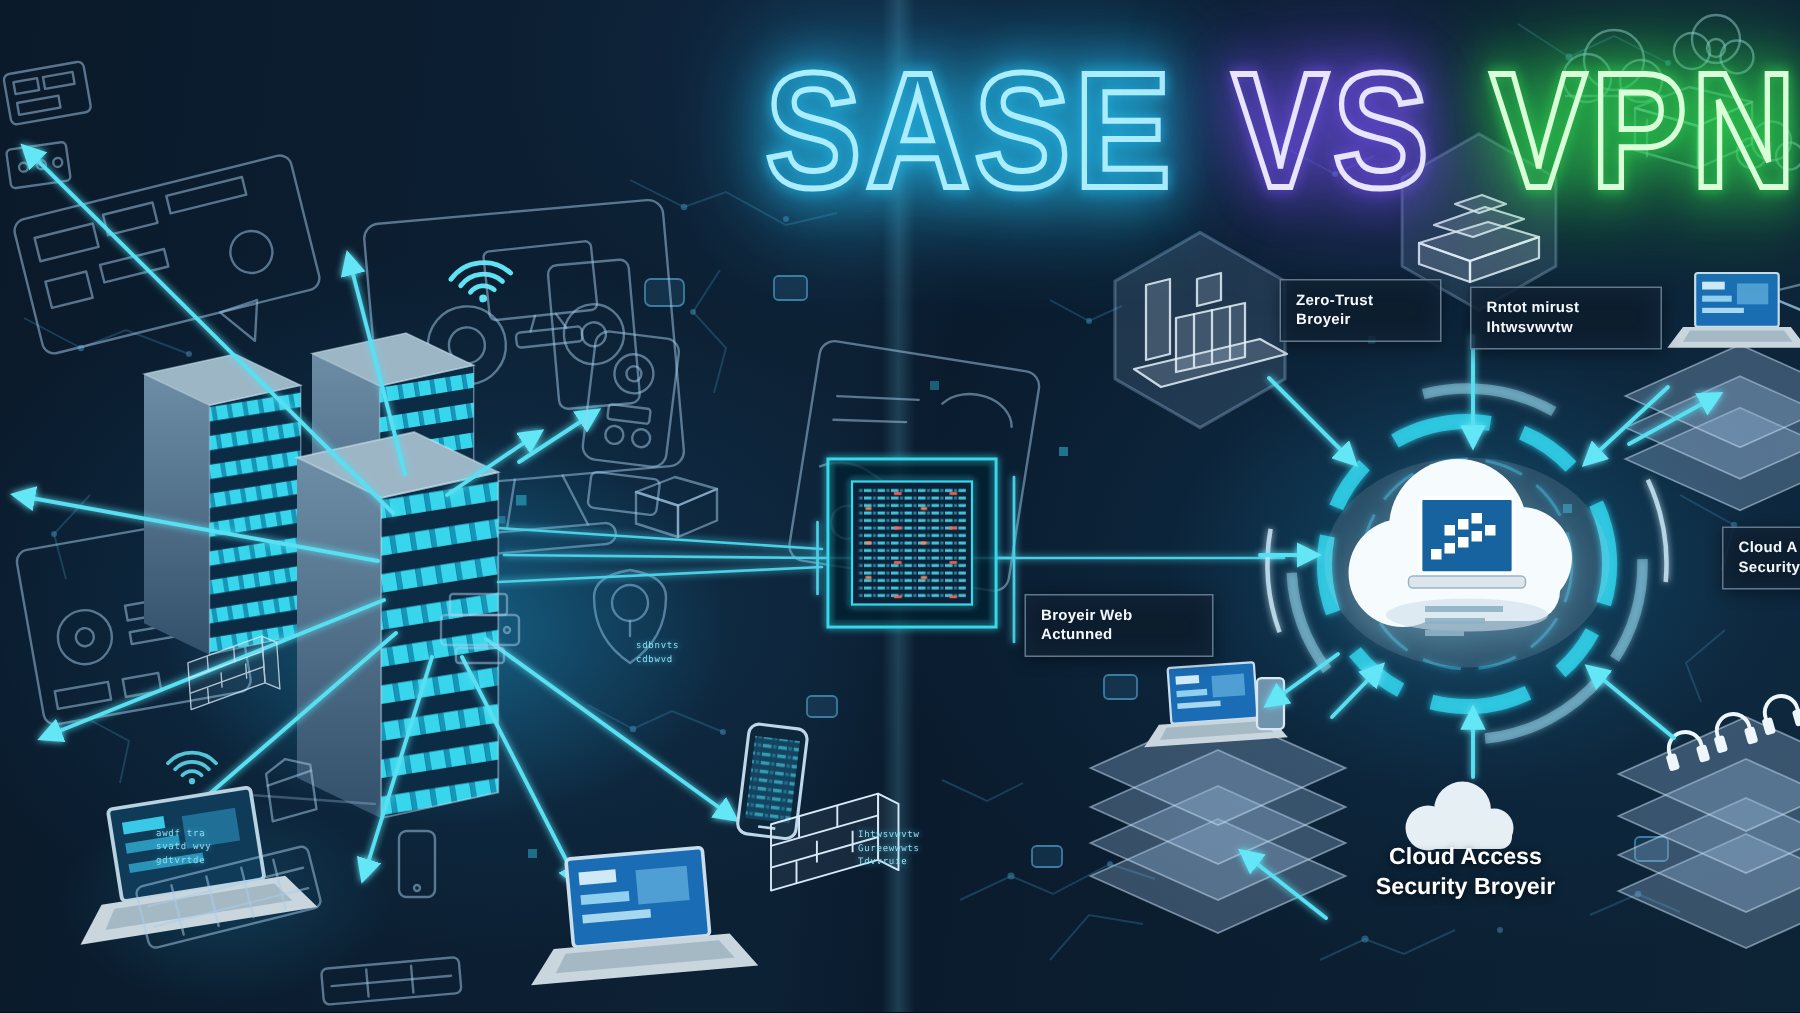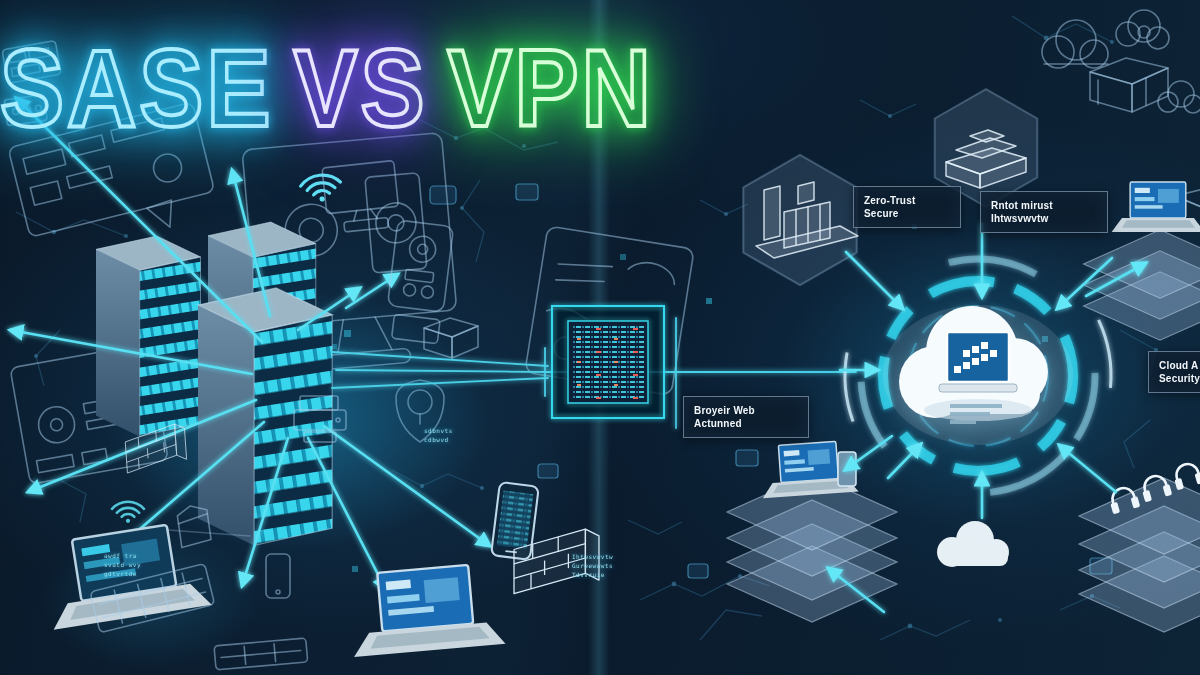--- a/index.html
+++ b/index.html
@@ -4,21 +4,21 @@
 <style>
   body{margin:0;background:#04090f}
   #canvas{position:relative;width:1200px;height:675px;overflow:hidden;
     font-family:"Liberation Sans",sans-serif;
     background:
       radial-gradient(560px 380px at 24% 60%, rgba(26,120,178,.22), transparent 62%),
       radial-gradient(620px 420px at 81% 56%, rgba(22,105,165,.18), transparent 64%),
       radial-gradient(420px 260px at 50% 6%, rgba(30,70,120,.22), transparent 70%),
       linear-gradient(97deg,#0a1a2b 0%,#0d2135 46%,#0a1b2d 52%,#0d2336 100%);}
   svg.scene{position:absolute;left:0;top:0;z-index:1}
-  .title-row{position:absolute;top:40px;left:0;width:100%;display:flex;justify-content:flex-start;align-items:flex-start;gap:20px;z-index:5;pointer-events:none}
+  .title-row{position:absolute;top:40px;left:0;width:100%;display:flex;justify-content:flex-end;align-items:flex-start;gap:38px;z-index:5;pointer-events:none}
   .neon{font-weight:700;font-size:96px;line-height:1;letter-spacing:3px;color:transparent;
     -webkit-text-stroke:3.5px var(--c);transform:scaleY(1.14);
     filter:drop-shadow(0 0 4px var(--g)) drop-shadow(0 0 14px var(--g)) drop-shadow(0 0 30px var(--g));}
   .t-sase{--c:#a9edff;--g:#23b7e8}
   .t-vs{--c:#e9e5ff;--g:#6a4de0}
   .t-vpn{--c:#d9ffd8;--g:#2ed24f}
   .label-box{position:absolute;z-index:6;background:rgba(13,28,45,.85);border:1.5px solid rgba(165,196,224,.55);
     color:#f4f8fc;font-size:10px;font-weight:700;line-height:1.3;padding:7px 10px;letter-spacing:.2px;
     box-shadow:0 2px 10px rgba(0,0,0,.45), inset 0 0 18px rgba(120,170,220,.08)}
   .label-box span{display:block}
@@ -510,33 +510,37 @@
 </svg>
 
 <div class="title-row">
   <span class="neon t-sase">SASE</span>
   <span class="neon t-vs">VS</span>
   <span class="neon t-vpn">VPN</span>
 </div>
 
 <div class="label-box" id="lb-zero">
   <span>Zero-Trust</span>
-  <span>Secure</span>
+  <span>Broyeir</span>
 </div>
 <div class="label-box" id="lb-garb">
   <span>Rntot mirust</span>
   <span>Ihtwsvwvtw</span>
 </div>
 <div class="label-box" id="lb-swg">
   <span>Broyeir Web</span>
   <span>Actunned</span>
 </div>
 <div class="label-box" id="lb-cs">
   <span>Cloud A</span>
   <span>Security</span>
+</div>
+<div class="casb-label">
+  <span>Cloud Access</span>
+  <span>Security Broyeir</span>
 </div>
 
 <div class="micro" id="an-fw">
   <span>Ihtwsvwvtw</span>
   <span>Gureewwwts</span>
   <span>Tdvvruie</span>
 </div>
 <div class="micro" id="an-lap">
   <span>awdf tra</span>
   <span>svatd wvy</span>

